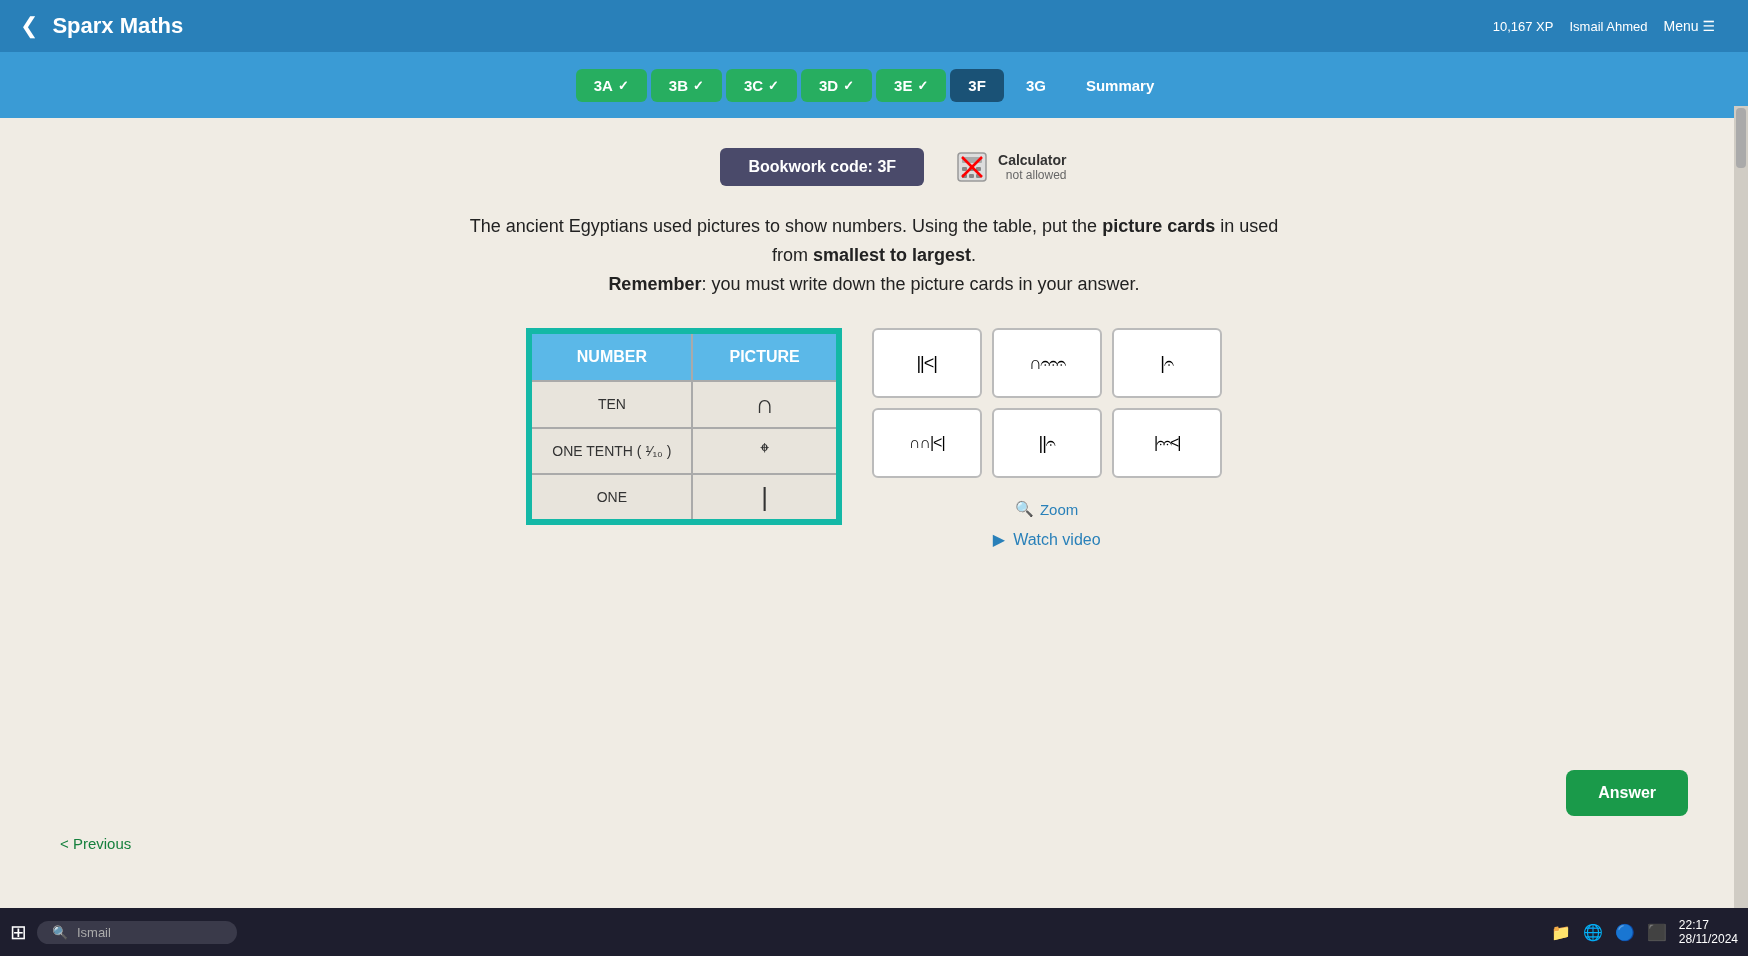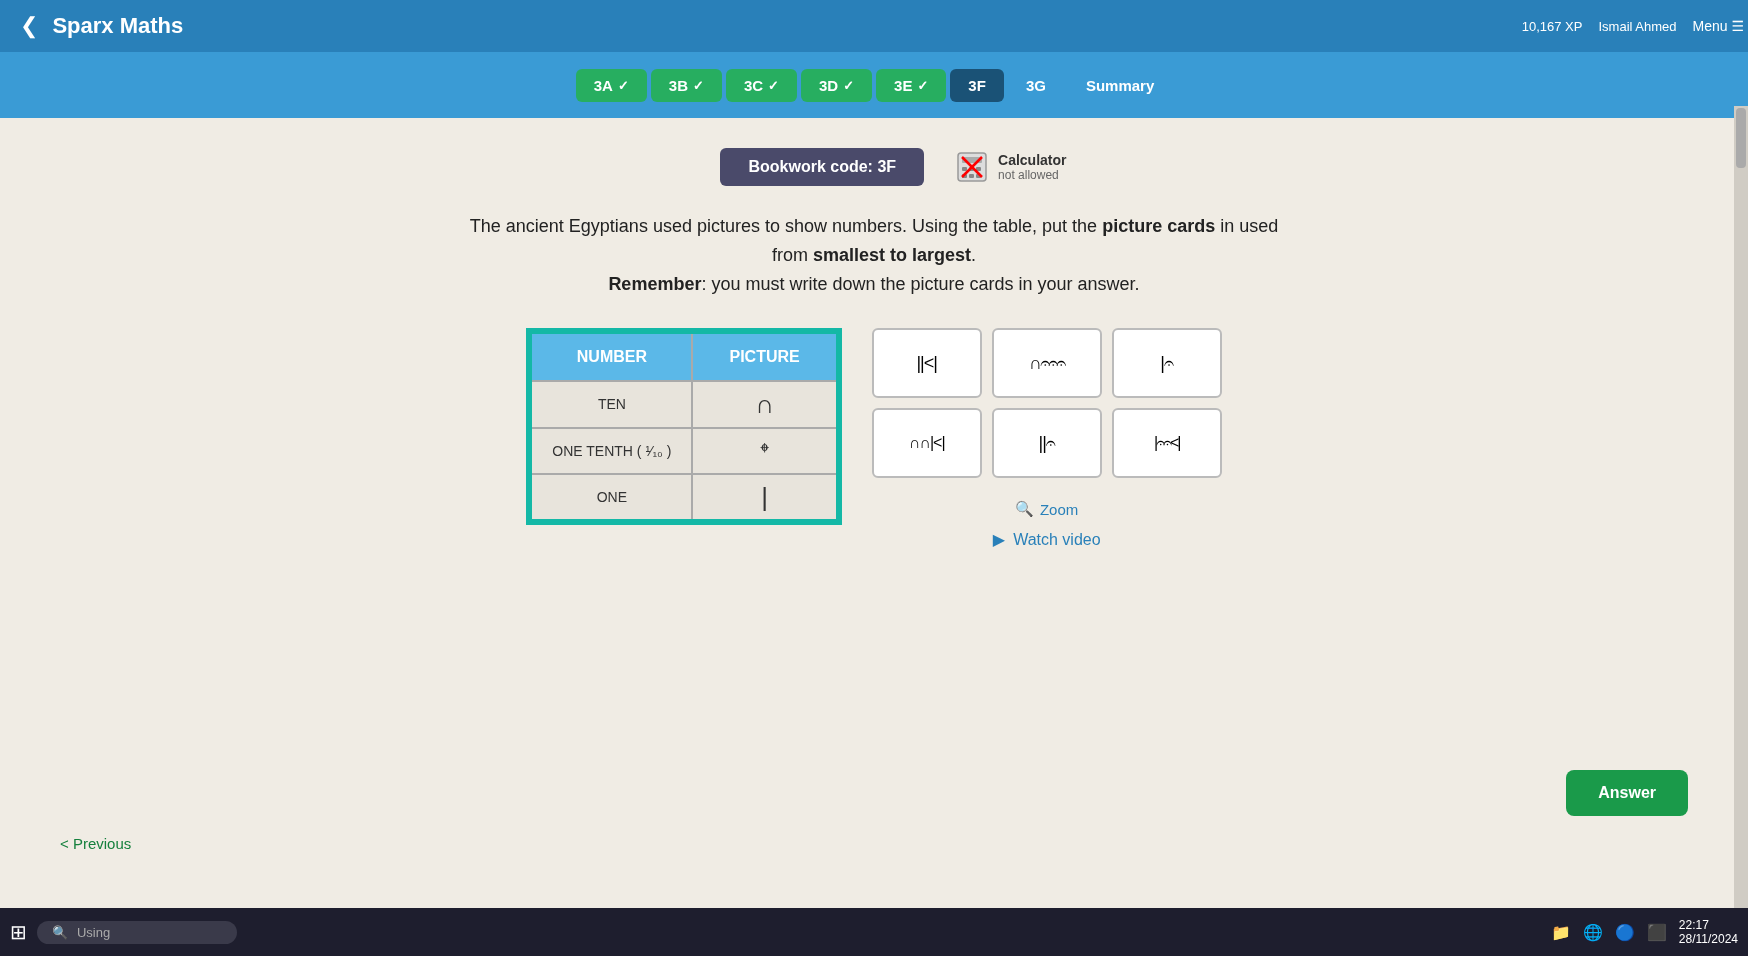--- a/index.html
+++ b/index.html
@@ -27,21 +27,21 @@
       margin-right: 14px;
       cursor: pointer;
     }
     #header .brand {
       color: white;
       font-size: 22px;
       font-weight: bold;
     }
     #header .right-info {
       position: absolute;
-      right: 4px;
+      right: 33px;
       color: white;
       font-size: 13px;
       display: flex;
       align-items: center;
       gap: 16px;
     }
     #header .right-info .xp {
       font-size: 13px;
     }
     #header .right-info .menu-btn {
@@ -380,21 +380,21 @@
           <rect x="8" y="25" width="5" height="4" rx="1" fill="#888"></rect>
           <rect x="15" y="25" width="5" height="4" rx="1" fill="#888"></rect>
           <rect x="22" y="25" width="5" height="4" rx="1" fill="#888"></rect>
 
           <line x1="8" y1="8" x2="28" y2="28" stroke="red" stroke-width="2.5"></line>
           <line x1="28" y1="8" x2="8" y2="28" stroke="red" stroke-width="2.5"></line>
         </svg>
       </div>
       <div>
         <div style="font-weight:bold; font-size:14px;">Calculator</div>
-        <div style="font-size:12px; color:#666;">not allowed</div>
+        <div style="font-size:12px; color:#666;text-align:right;">not allowed</div>
       </div>
     </div>
   </div>
 
   <div id="question-text">
     <p>
       <span>The ancient Egyptians used pictures to show numbers. Using the table, put the </span><span class="bold">picture cards</span><span> in used</span>
     </p>
     <p>
       <span>from </span><span class="bold">smallest to largest</span><span>.</span>
@@ -478,21 +478,21 @@
 <button id="prev-btn">&lt; Previous</button>
 
 <div id="scrollbar">
   <div id="scrollbar-thumb"></div>
 </div>
 
 <div id="taskbar">
   <span class="taskbar-item" style="font-size:20px;">⊞</span>
   <div class="search-bar">
     <span>🔍</span>
-    <span style="color:#aaa;">Using</span>
+    <span style="color:#aaa;">Ismail</span>
   </div>
   <div class="taskbar-icons">
     <span class="taskbar-icon">📁</span>
     <span class="taskbar-icon">🌐</span>
     <span class="taskbar-icon">🔵</span>
     <span class="taskbar-icon">⬛</span>
     <span class="taskbar-icon" style="font-size:12px;">22:17<br>28/11/2024</span>
   </div>
 </div>
 

